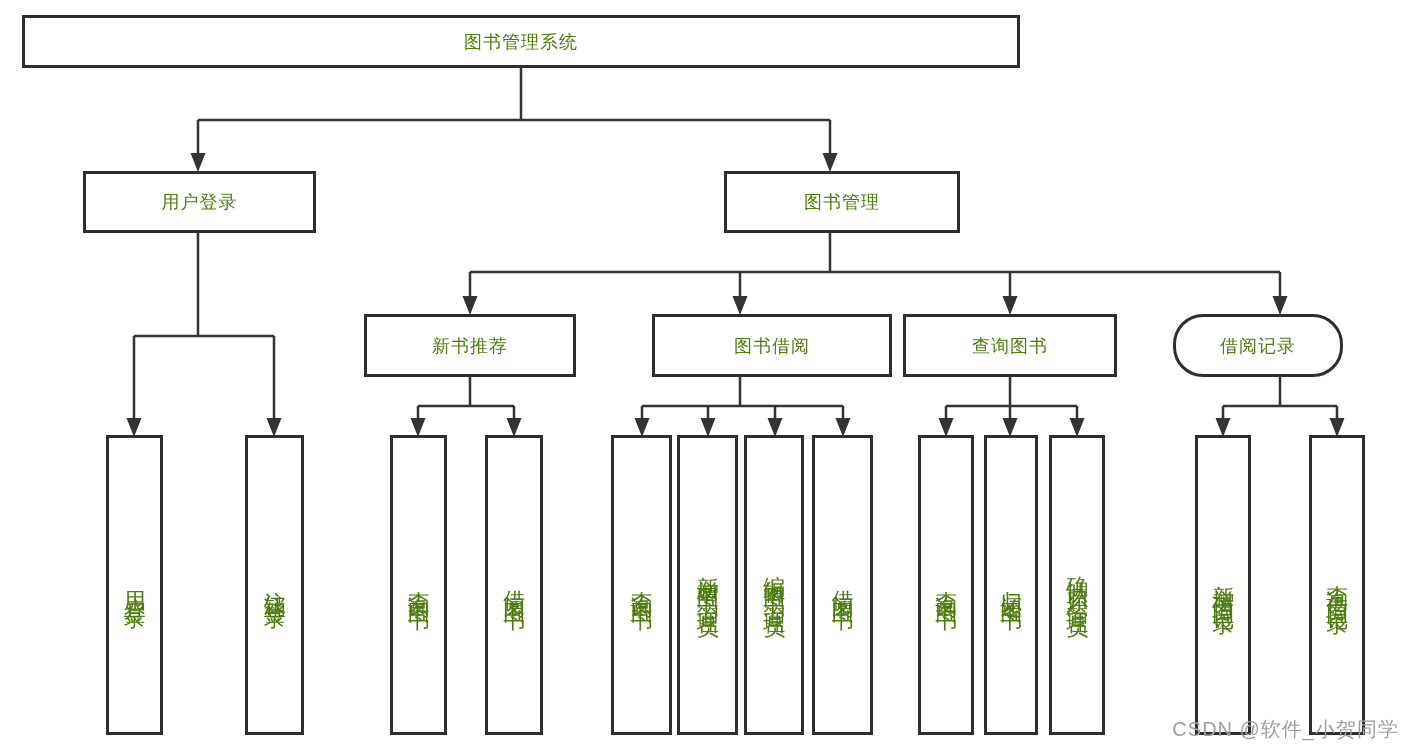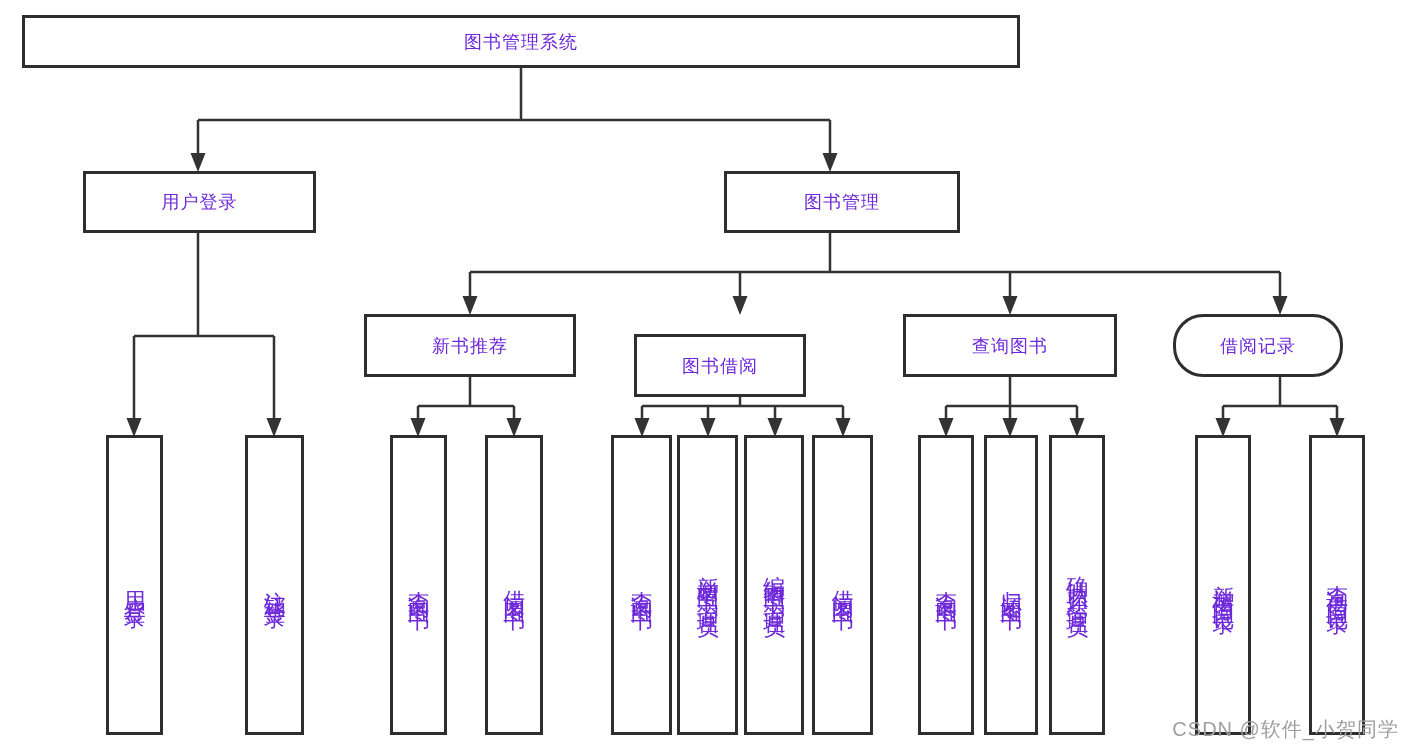--- a/index.html
+++ b/index.html
@@ -15,40 +15,40 @@
     position: absolute;
     left: 0; top: 0;
     width: 1405px; height: 747px;
     pointer-events: none;
   }
   .box {
     position: absolute;
     box-sizing: border-box;
     background: #ffffff;
     border: 3px solid #2e2e2e;
-    color: #6d28d9;
+    color: #4d7c0f;
     display: flex;
     align-items: center;
     justify-content: center;
     text-align: left;
   }
   .h-label { font-size: 18px; letter-spacing: 1px; white-space: nowrap; }
   .leaf span {
     writing-mode: vertical-rl;
     text-orientation: mixed;
     font-size: 22px;
     letter-spacing: 6px;
     line-height: 1.2;
   }
   
   .n-root  { left: 22px;  top: 15px;  width: 998px; height: 53px; }
   .n-login { left: 83px;  top: 171px; width: 233px; height: 62px; }
   .n-mgmt  { left: 712px; top: 171px; width: 236px; height: 62px; margin-left: 12px; }
   .n-new   { left: 364px; top: 314px; width: 212px; height: 63px; }
-  .n-bor   { left: 634px; top: 314px; width: 172px; height: 63px; margin-top: 20px; }
+  .n-bor   { left: 652px; top: 314px; width: 240px; height: 63px; }
   .n-cur   { left: 903px; top: 314px; width: 214px; height: 63px; }
   .n-rec   { left: 1173px;top: 314px; width: 170px; height: 63px; border-radius: 30px; }
   .leaf    { top: 435px; height: 300px; }
   .l-a1 { left: 106px;  width: 57px; }
   .l-a2 { left: 245px;  width: 59px; }
   .l-b1 { left: 390px;  width: 57px; }
   .l-b2 { left: 485px;  width: 58px; }
   .l-c1 { left: 611px;  width: 61px; }
   .l-c2 { left: 677px;  width: 61px; }
   .l-c3 { left: 744px;  width: 60px; }

